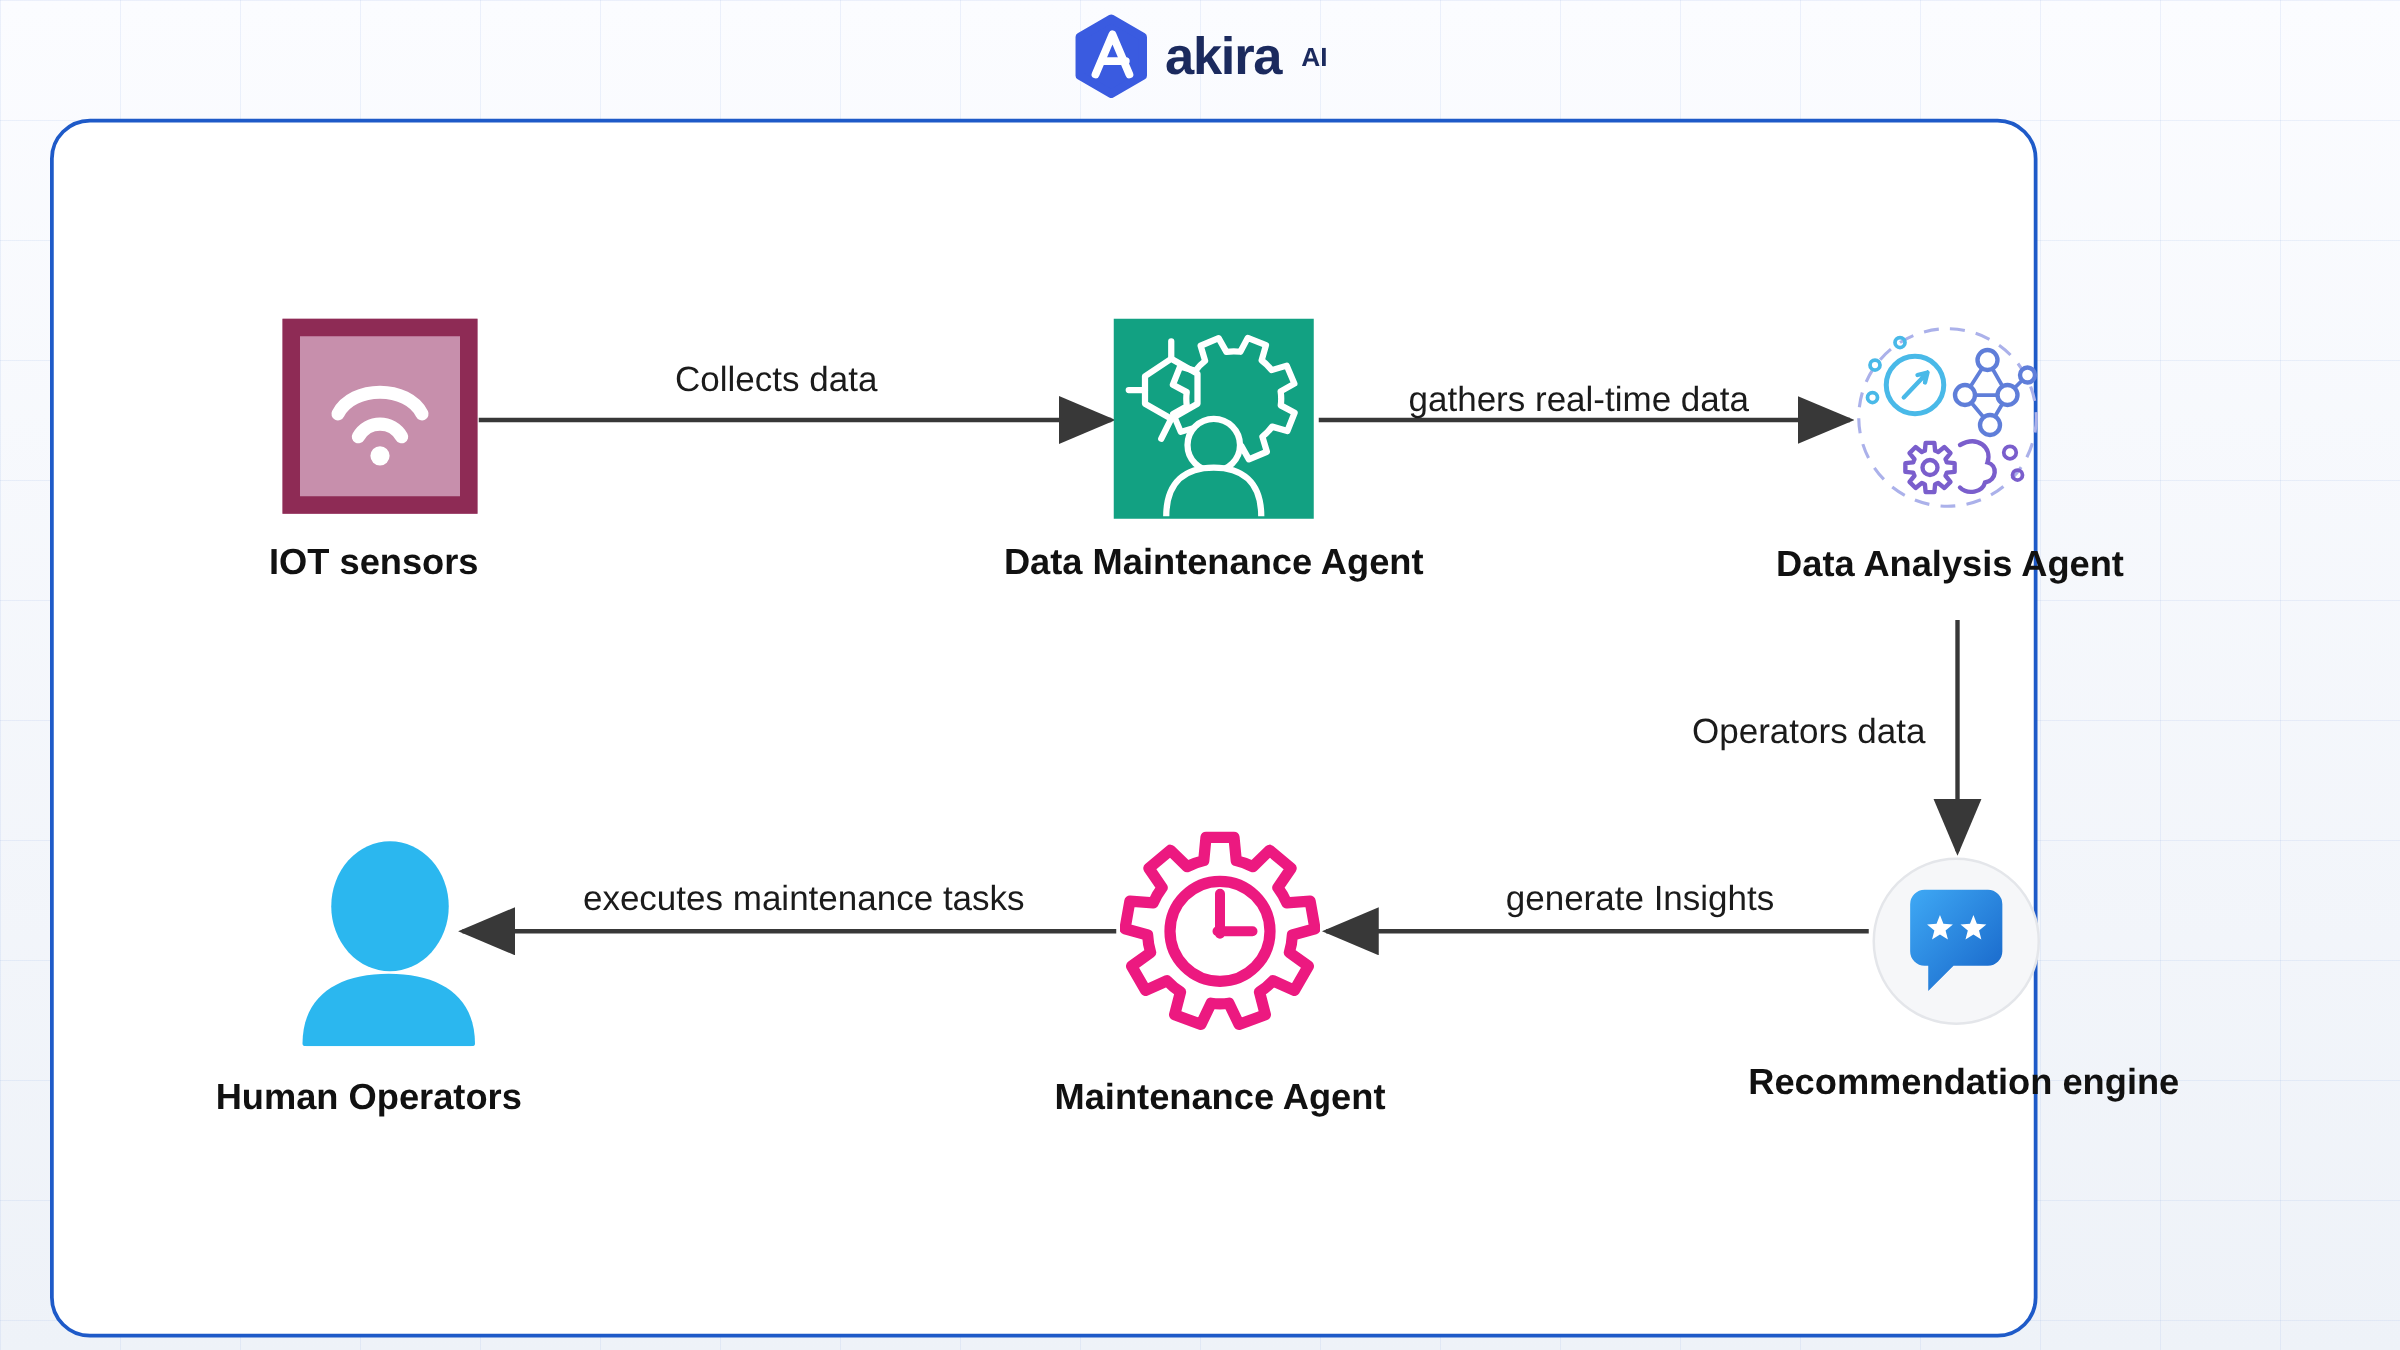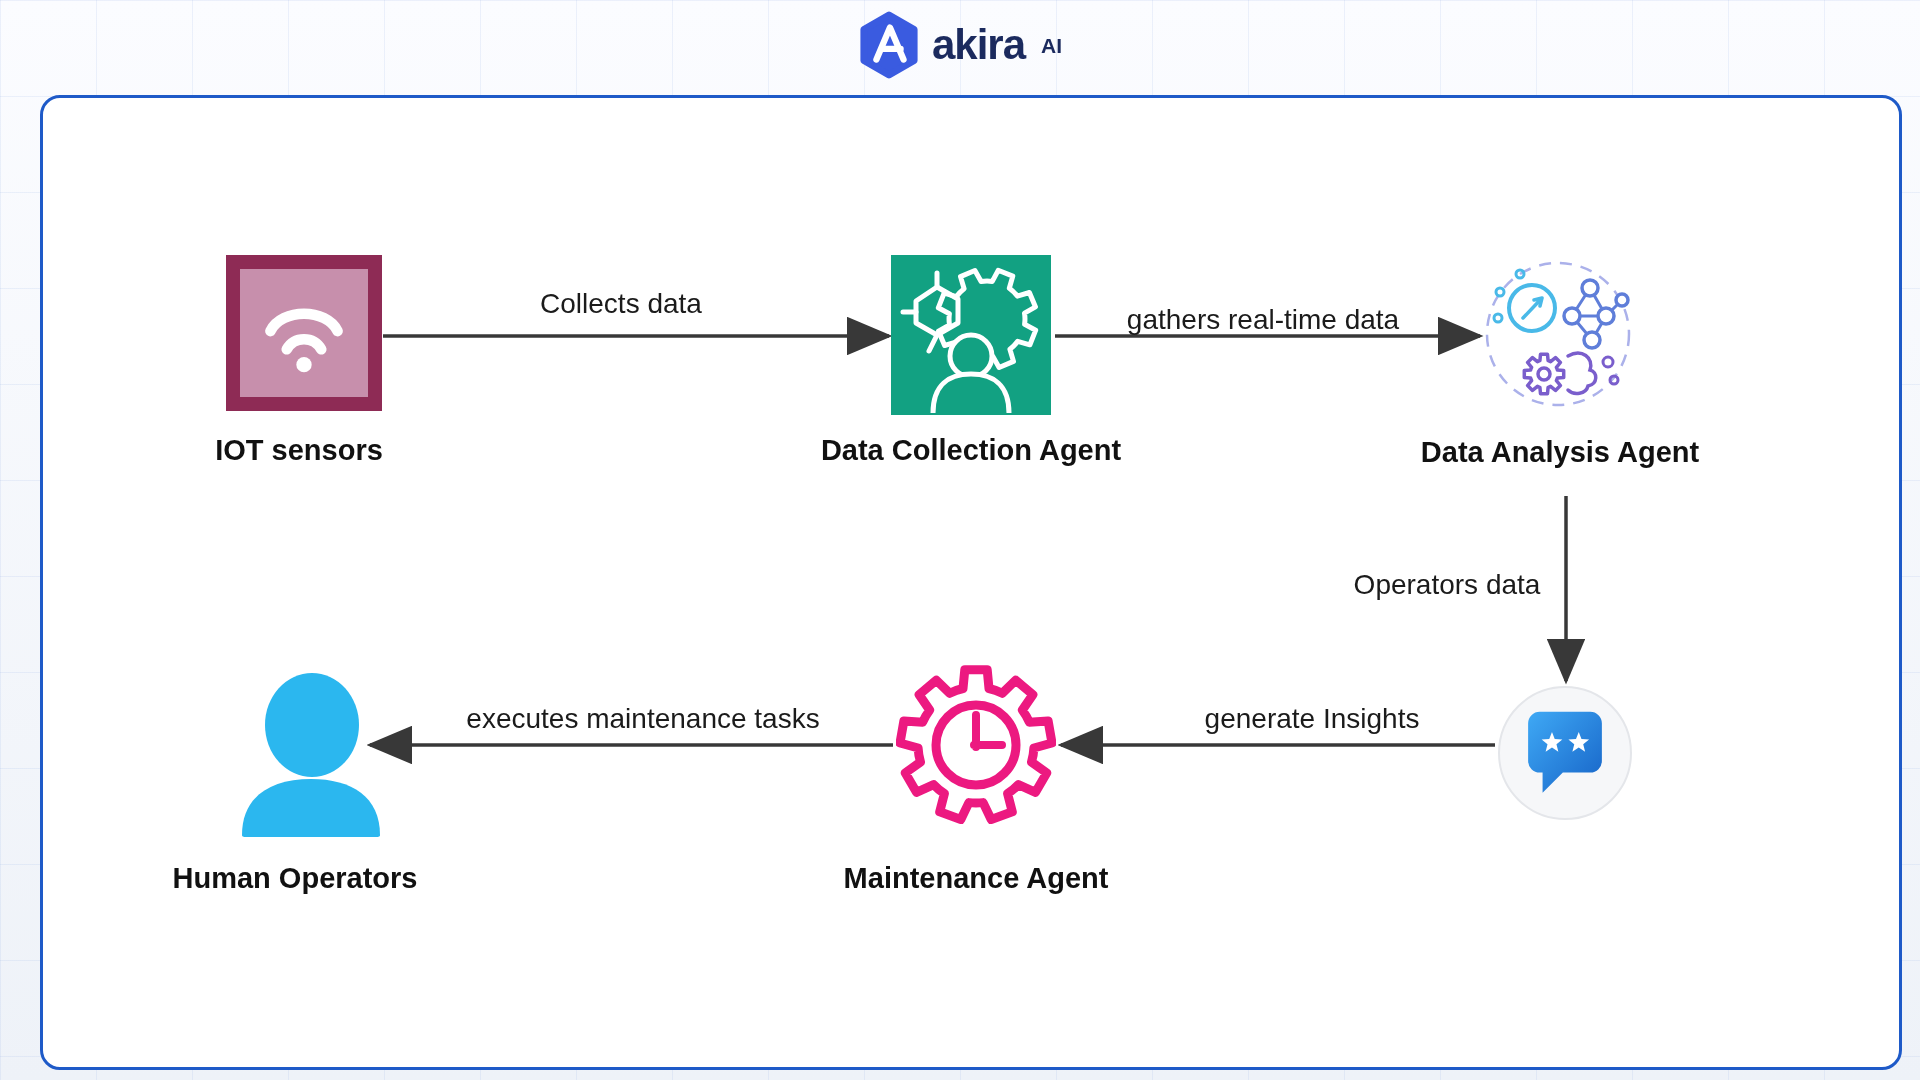--- a/index.html
+++ b/index.html
@@ -16,22 +16,22 @@
   }
 
   
   .logo { position:absolute; top:10px; left:0; right:0; height:70px;
           display:flex; align-items:center; justify-content:center; gap:12px; }
   .logo-text { font-size:42px; font-weight:bold; color:var(--logo_text); letter-spacing:-1px; }
   .logo-sup { font-size:21px; font-weight:bold; color:var(--logo_text); vertical-align:super; margin-left:16px; }
 
   
   .canvas {
-    position:absolute; left:40px; top:95px; width:1862px; height:975px;
-    background:#ffffff; border:3px solid var(--frame); border-radius:20px;
+    position:absolute; left:40px; top:95px; width:1590px; height:975px;
+    background:#ffffff; border:3px solid var(--frame); border-radius:32px;
   }
   .canvas > * { position:absolute; }
 
   svg.arrows { left:0; top:0; width:1850px; height:975px; }
   svg.arrows line { stroke:var(--arrow); stroke-width:3.5px; }
 
   .elabel { font-size:28px; color:#1b1b1b; white-space:nowrap;
             transform:translate(-50%,-50%); }
   .nlabel { font-size:29px; font-weight:bold; color:#111; white-space:nowrap;
             transform:translateX(-50%); }
@@ -98,21 +98,21 @@
 
   <div class="node-collect">
     <svg width="160" height="160" viewBox="0 0 160 160">
       <path id="collect-gear" d="M101.3,26.4L107.2,15.3L121.8,21.1L118.3,33.3A38,38 0 0 1 126.3,41.1L138.4,37.5L144.5,51.9L133.5,58.1A38,38 0 0 1 133.6,69.3L144.7,75.2L138.9,89.8L126.7,86.3A38,38 0 0 1 118.9,94.3L122.5,106.4L108.1,112.5L101.9,101.5A38,38 0 0 1 90.7,101.6L84.8,112.7L70.2,106.9L73.7,94.7A38,38 0 0 1 65.7,86.9L53.6,90.5L47.5,76.1L58.5,69.9A38,38 0 0 1 58.4,58.7L47.3,52.8L53.1,38.2L65.3,41.7A38,38 0 0 1 73.1,33.7L69.5,21.6L83.9,15.5L90.1,26.5A38,38 0 0 1 101.3,26.4Z" fill="none" stroke="#fff" stroke-width="5" stroke-linejoin="round"></path>
       <path d="M46,32 L67,44 L67,68 L46,80 L25,68 L25,46 Z" fill="none" stroke="#fff" stroke-width="5" stroke-linejoin="round"></path>
       <path d="M46,32 L46,18 M25,57 L12,57 M46,80 L38,96" fill="none" stroke="#fff" stroke-width="5" stroke-linecap="round"></path>
       <circle cx="80" cy="101" r="21" style="fill:var(--collect)" stroke="#fff" stroke-width="5"></circle>
       <path d="M42,158 C42,130 58,119 80,119 C102,119 118,130 118,158" style="fill:var(--collect)" stroke="#fff" stroke-width="5"></path>
     </svg>
   </div>
-  <div class="nlabel" style="left:928px; top:336px;">Data Collection Agent</div>
+  <div class="nlabel" style="left:928px; top:336px;">Data Maintenance Agent</div>
 
   <div class="node-analysis">
     <svg width="148" height="148" viewBox="0 0 148 148">
       <circle cx="74" cy="74" r="71" fill="none" style="stroke:var(--analysis_dashed)" stroke-width="2.5" stroke-dasharray="12 9"></circle>
 
       <circle cx="48" cy="48" r="23" fill="none" style="stroke:var(--analysis_primary)" stroke-width="4"></circle>
       <path d="M39,58 L58,38 M58,38 L50,40 M58,38 L56,46" fill="none" style="stroke:var(--analysis_primary)" stroke-width="3.5" stroke-linecap="round"></path>
       <circle cx="16" cy="32" r="4" fill="none" style="stroke:var(--analysis_primary)" stroke-width="3"></circle>
       <circle cx="14" cy="58" r="4" fill="none" style="stroke:var(--analysis_primary)" stroke-width="3"></circle>
       <circle cx="36" cy="14" r="4" fill="none" style="stroke:var(--analysis_primary)" stroke-width="3"></circle>
@@ -139,20 +139,21 @@
         <linearGradient id="bubbleGrad" x1="0" y1="0" x2="1" y2="1">
           <stop offset="0" class="bs1"></stop>
           <stop offset="1" class="bs2"></stop>
         </linearGradient>
       </defs>
       <path d="M30,10 H100 A16,16 0 0 1 116,26 V78 A16,16 0 0 1 100,94 H62 L34,122 V94 H30 A16,16 0 0 1 14,78 V26 A16,16 0 0 1 30,10 Z" fill="url(#bubbleGrad)"></path>
       <polygon id="star1" points="47.0,38.0 50.8,47.7 61.3,48.4 53.2,55.0 55.8,65.1 47.0,59.5 38.2,65.1 40.8,55.0 32.7,48.4 43.2,47.7" fill="#ffffff"></polygon>
       <polygon id="star2" points="84.0,38.0 87.8,47.7 98.3,48.4 90.2,55.0 92.8,65.1 84.0,59.5 75.2,65.1 77.8,55.0 69.7,48.4 80.2,47.7" fill="#ffffff"></polygon>
     </svg>
   </div>
+  <div class="nlabel" style="left:1528px; top:752px;">Recommendation engine</div>
 
   <div class="node-maint">
     <svg width="160" height="166" viewBox="0 0 160 160">
       <path id="maint-gear" d="M67.0,23.5L68.8,4.8L91.2,4.8L93.0,23.5A58,58 0 0 1 106.3,28.3L119.7,15.2L136.9,29.6L126.3,45.1A58,58 0 0 1 133.4,57.3L152.1,55.9L156.0,78.0L137.9,83.0A58,58 0 0 1 135.5,97.0L150.7,107.9L139.5,127.3L122.4,119.6A58,58 0 0 1 111.6,128.6L116.3,146.8L95.2,154.5L87.1,137.6A58,58 0 0 1 72.9,137.6L64.8,154.5L43.7,146.8L48.4,128.6A58,58 0 0 1 37.6,119.6L20.5,127.3L9.3,107.9L24.5,97.0A58,58 0 0 1 22.1,83.0L4.0,78.0L7.9,55.9L26.6,57.3A58,58 0 0 1 33.7,45.1L23.1,29.6L40.3,15.2L53.7,28.3A58,58 0 0 1 67.0,23.5Z" fill="#ffffff" style="stroke:var(--maintenance)" stroke-width="9" stroke-linejoin="round"></path>
       <circle cx="80" cy="80" r="40" fill="#ffffff" style="stroke:var(--maintenance)" stroke-width="9"></circle>
       <path d="M80,82 V50 M78,80 H106" fill="none" style="stroke:var(--maintenance)" stroke-width="8" stroke-linecap="round"></path>
     </svg>
   </div>
   <div class="nlabel" style="left:933px; top:764px;">Maintenance Agent</div>
 

